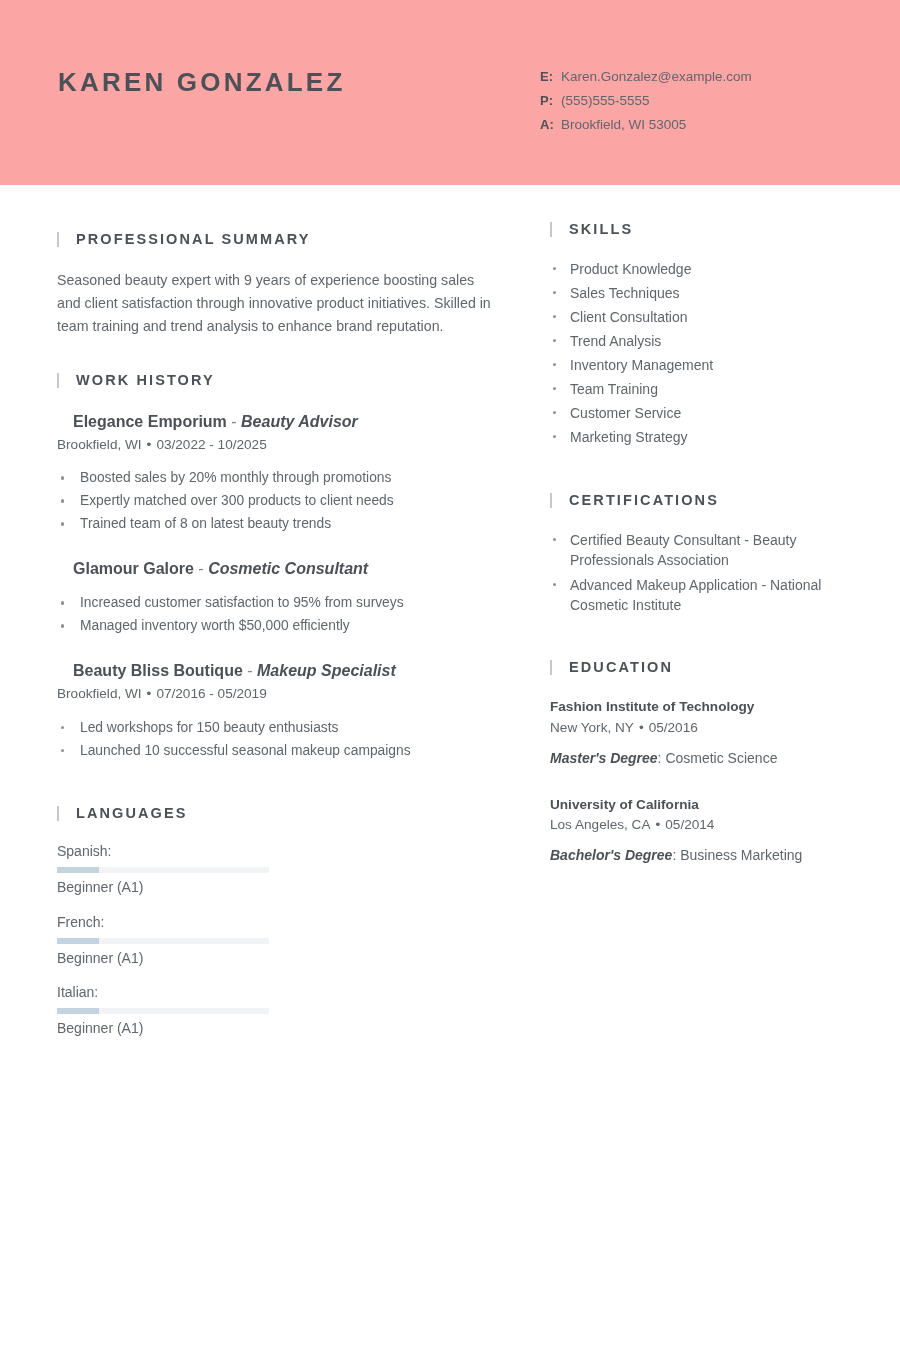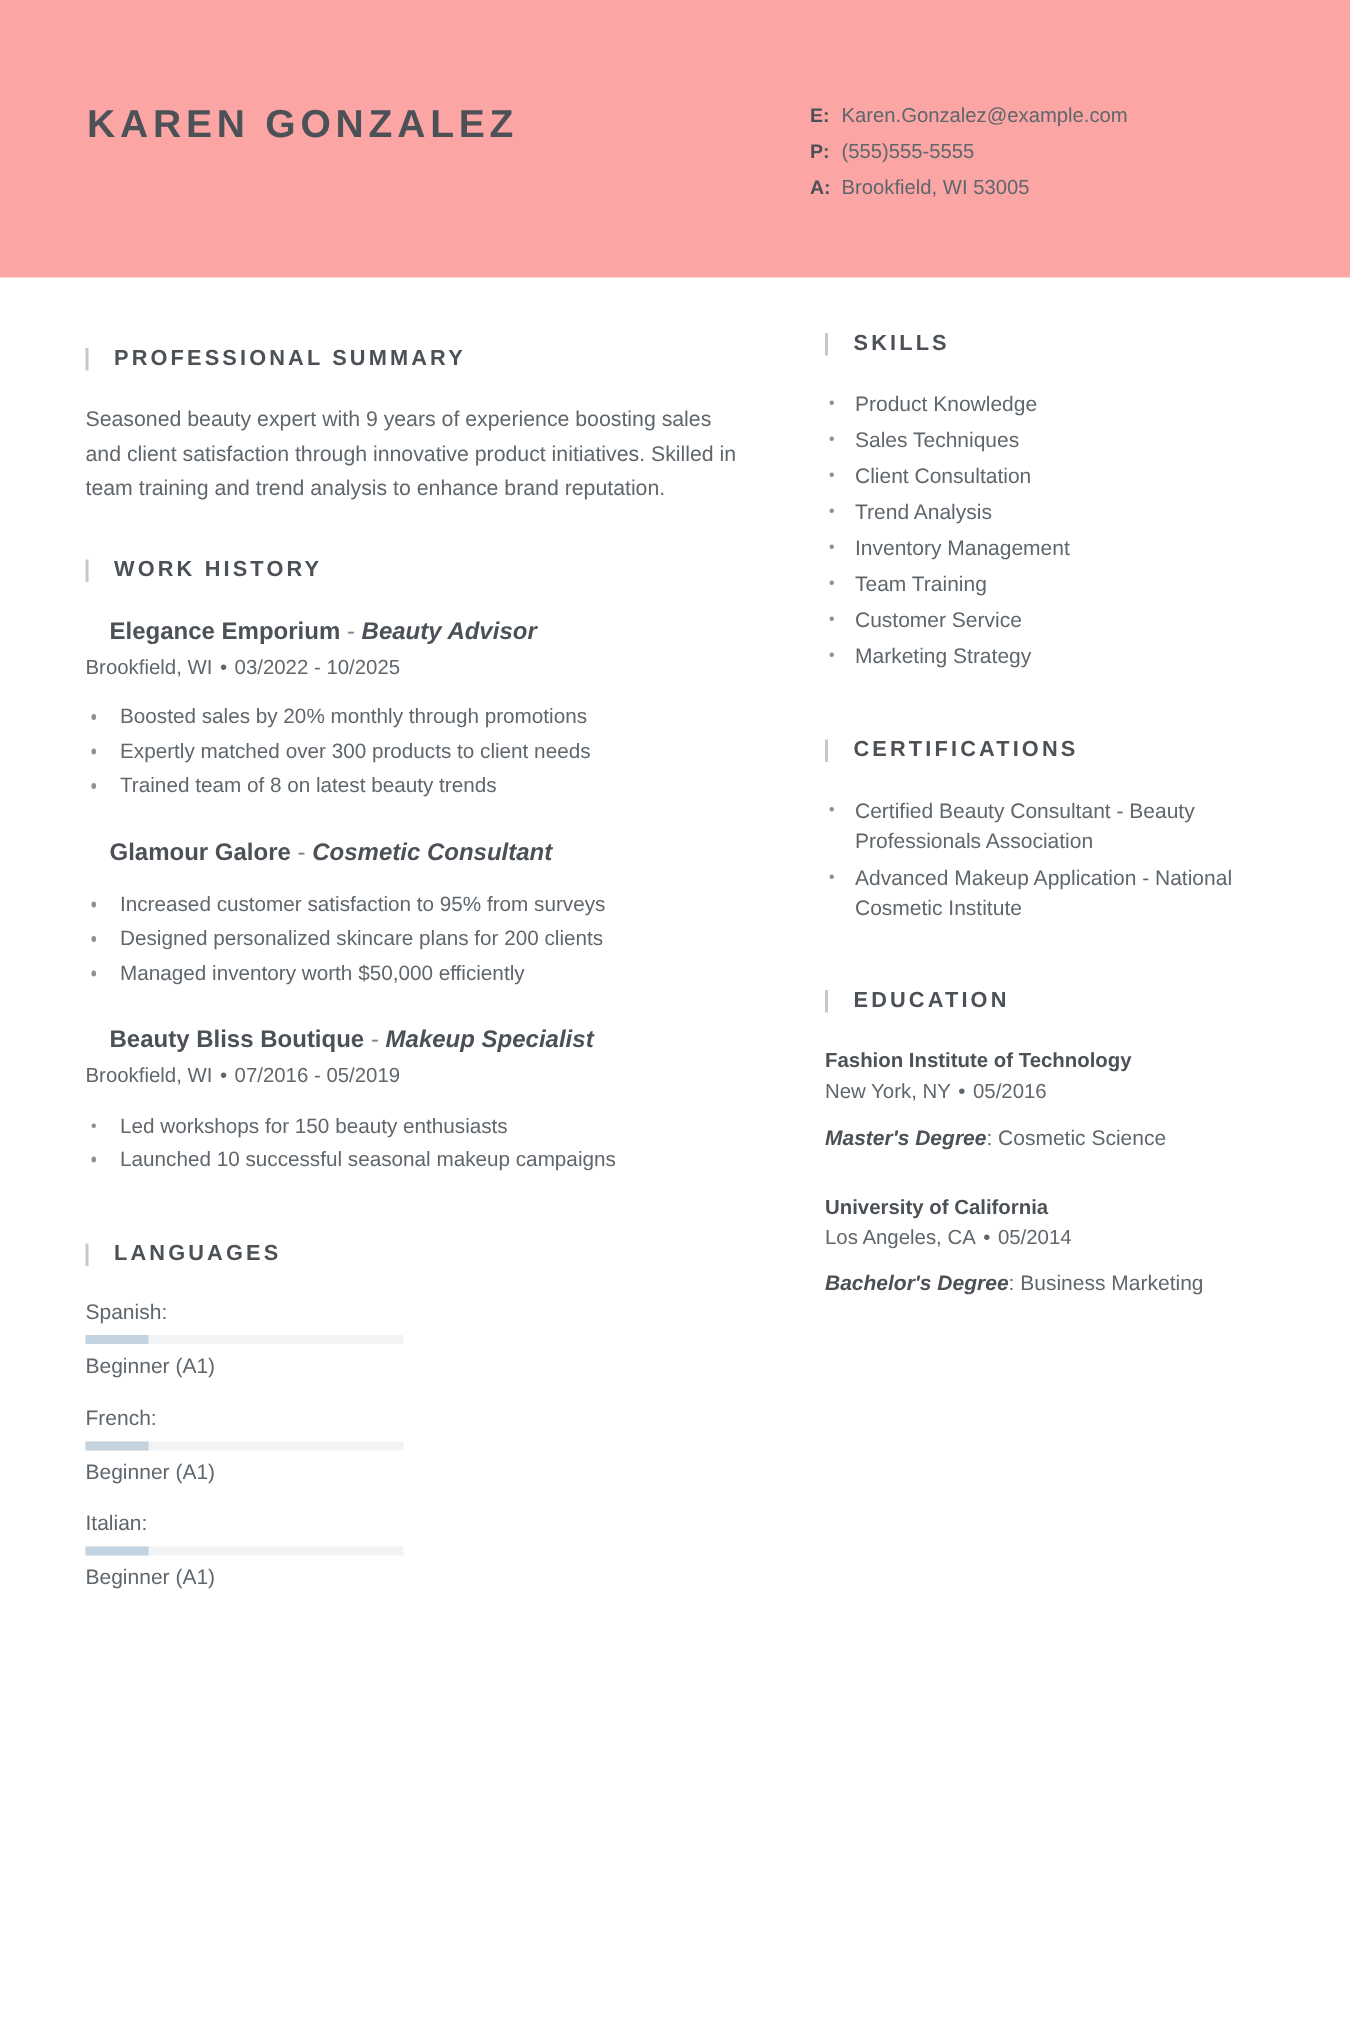--- a/index.html
+++ b/index.html
@@ -304,21 +304,20 @@
           <li>Trained team of 8 on latest beauty trends</li>
         </ul>
       </div>
 
       <div class="job">
         <div class="job-head">
           <span class="job-company">Glamour Galore</span><span class="job-sep"> - </span><span class="job-title">Cosmetic Consultant</span>
         </div>
         <ul class="bullets">
           <li>Increased customer satisfaction to 95% from surveys</li>
-          <li>Designed personalized skincare plans for 200 clients</li>
           <li>Managed inventory worth $50,000 efficiently</li>
         </ul>
       </div>
 
       <div class="job">
         <div class="job-head">
           <span class="job-company">Beauty Bliss Boutique</span><span class="job-sep"> - </span><span class="job-title">Makeup Specialist</span>
         </div>
         <div class="job-meta">
           <span>Brookfield, WI</span><span class="dot">•</span><span>07/2016 - 05/2019</span>

